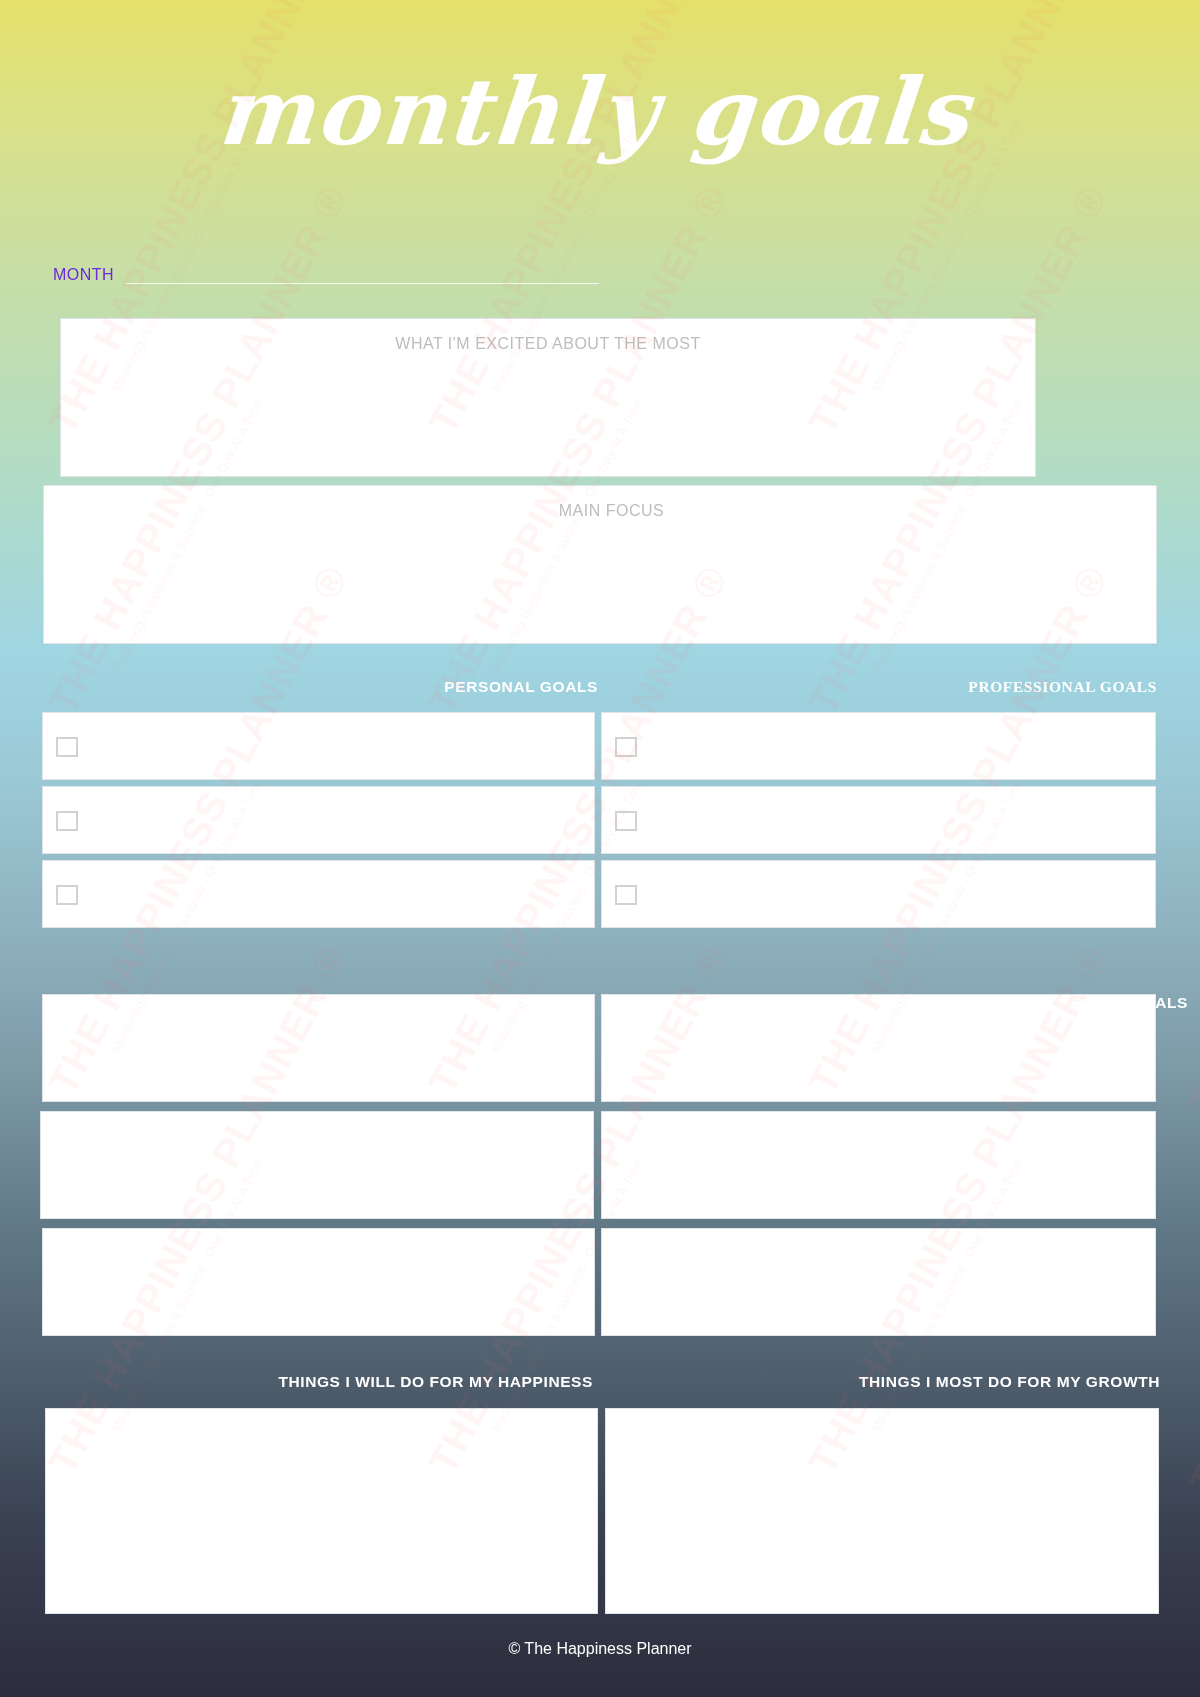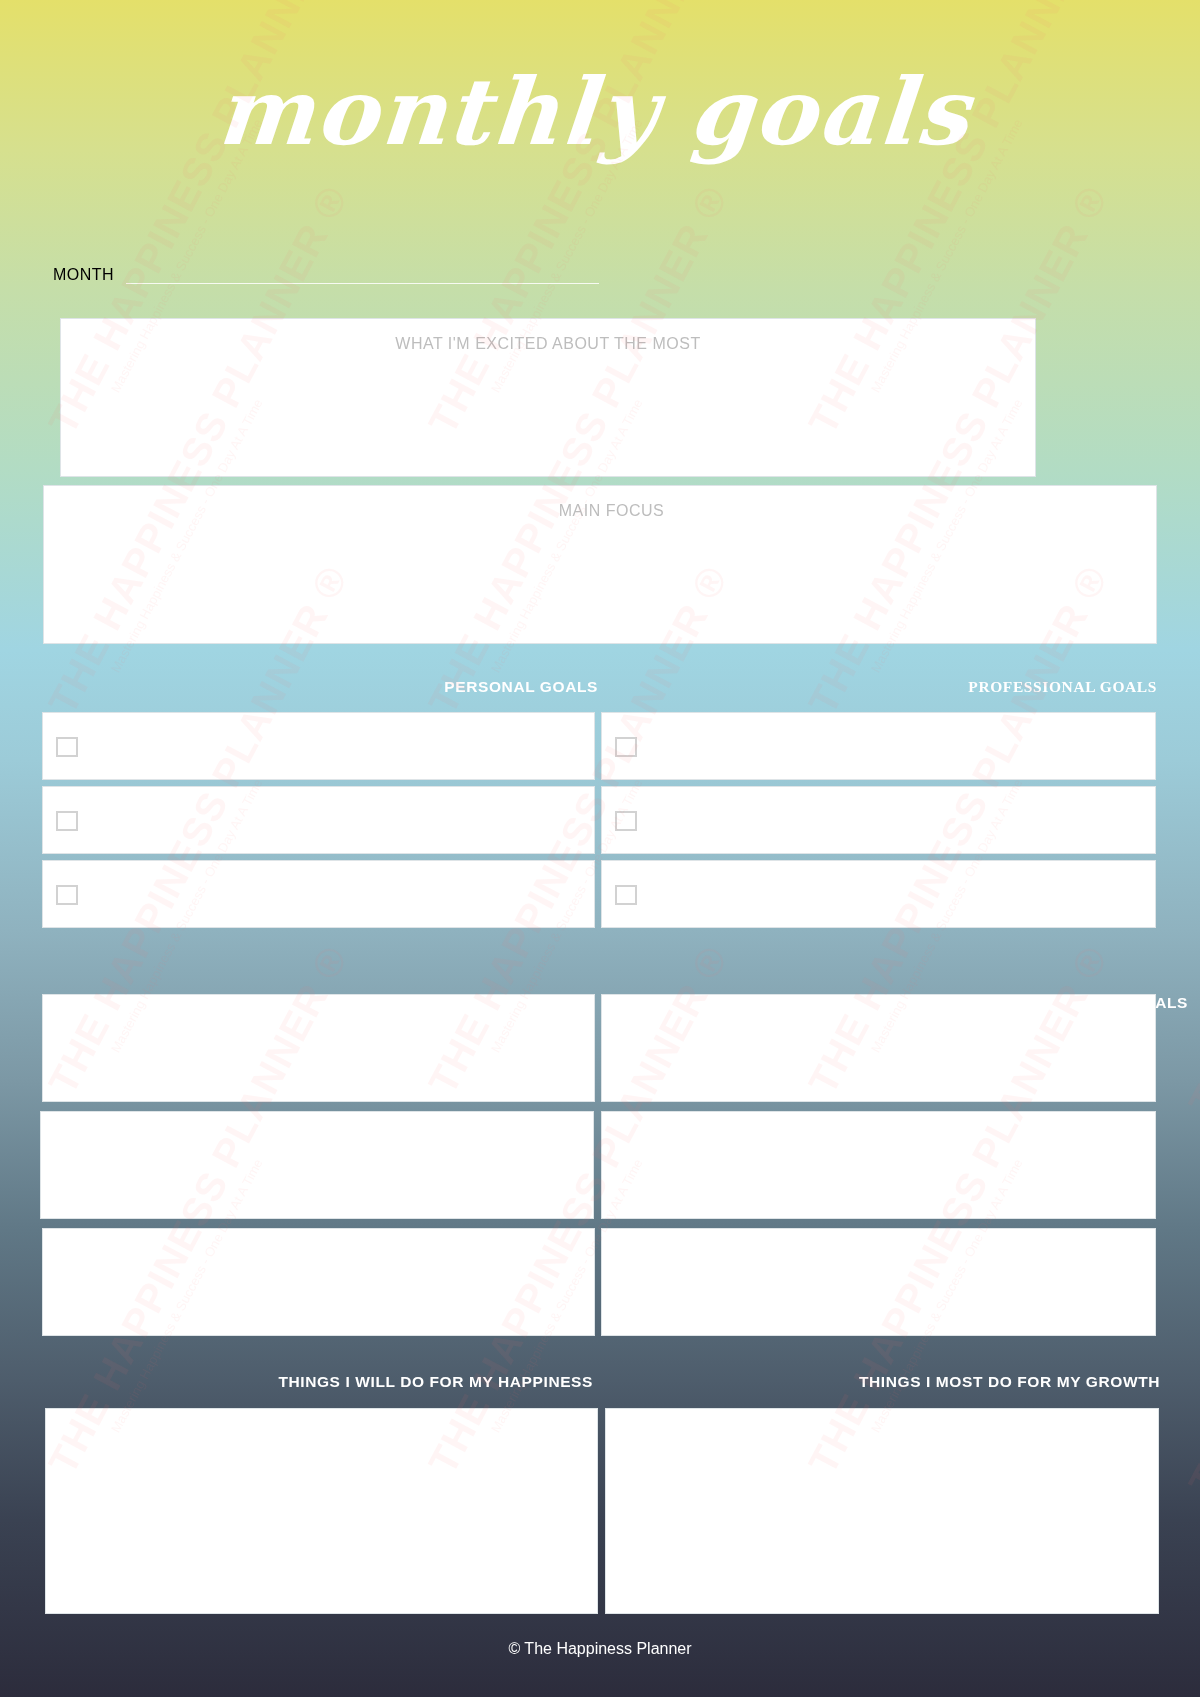--- a/index.html
+++ b/index.html
@@ -40,21 +40,21 @@
 
     .title {
       left: 0; width: 1200px; top: 58px; text-align: center;
       font-family: "DejaVu Serif", serif;
       font-style: italic; font-weight: bold;
       color: #ffffff; font-size: 92px; letter-spacing: 2px;
       transform: skewX(-8deg);
       z-index: 2;
     }
     .month-label {
-      left: 53px; top: 266px; color: #000000; font-size: 16px; letter-spacing: 0.5px;
+      left: 53px; top: 266px; color: #6d28d9; font-size: 16px; letter-spacing: 0.5px;
       z-index: 2;
     }
     .month-line {
       left: 126px; top: 283px; width: 473px; height: 1px; background: rgba(255,255,255,0.85);
       z-index: 2;
     }
     .box {
       position: absolute; background: #ffffff; border: 1px solid rgba(200,210,215,0.6);
       z-index: 1;
     }

